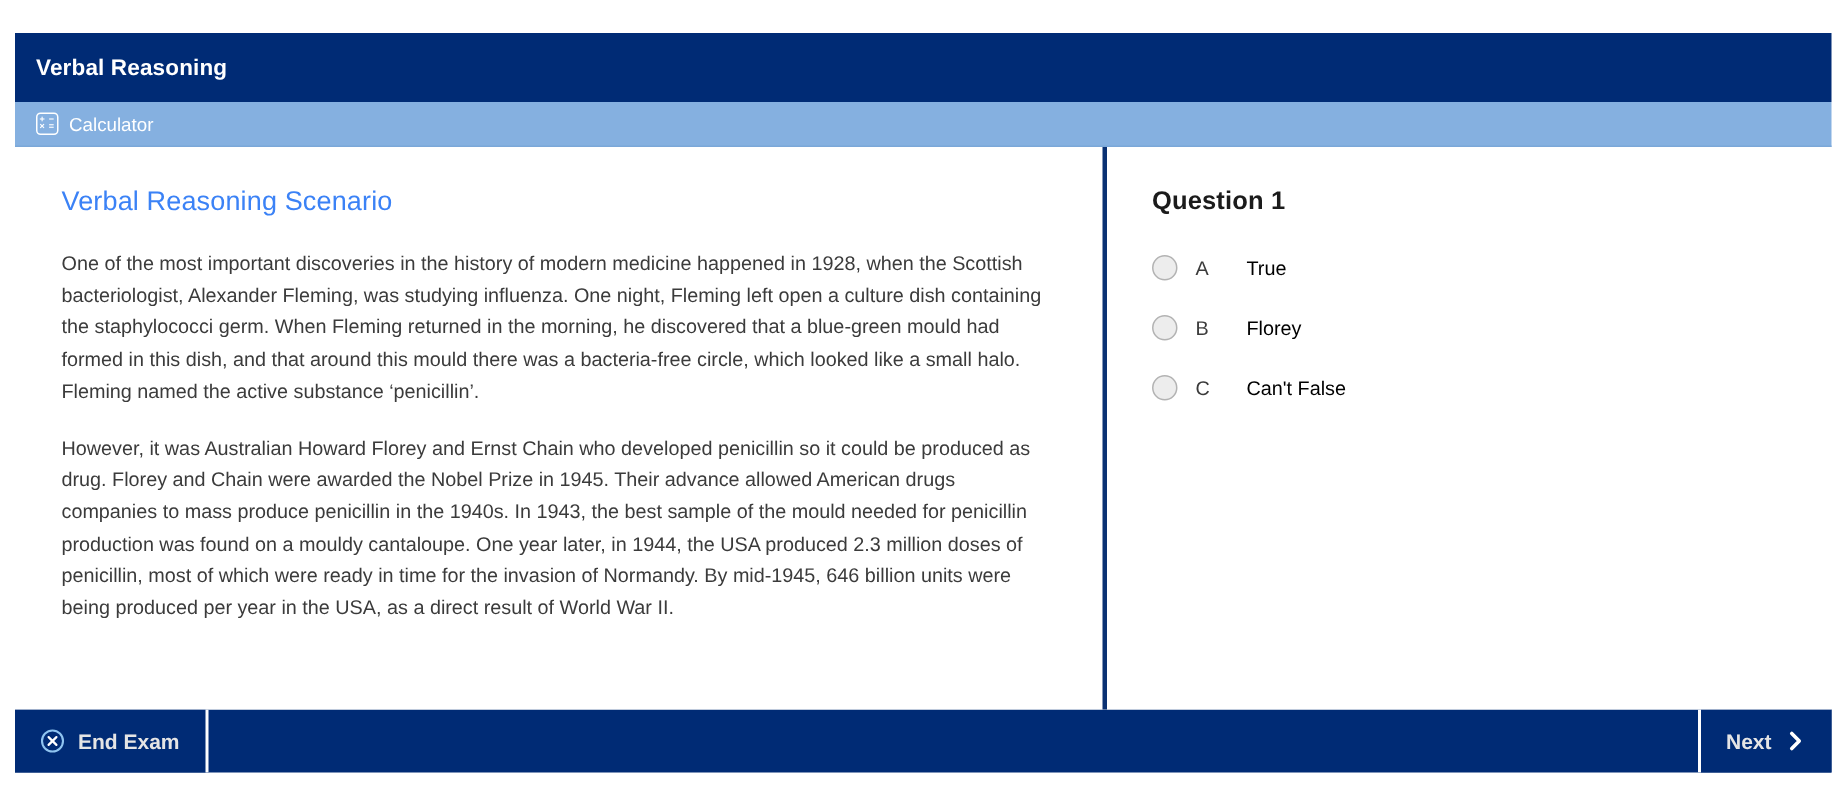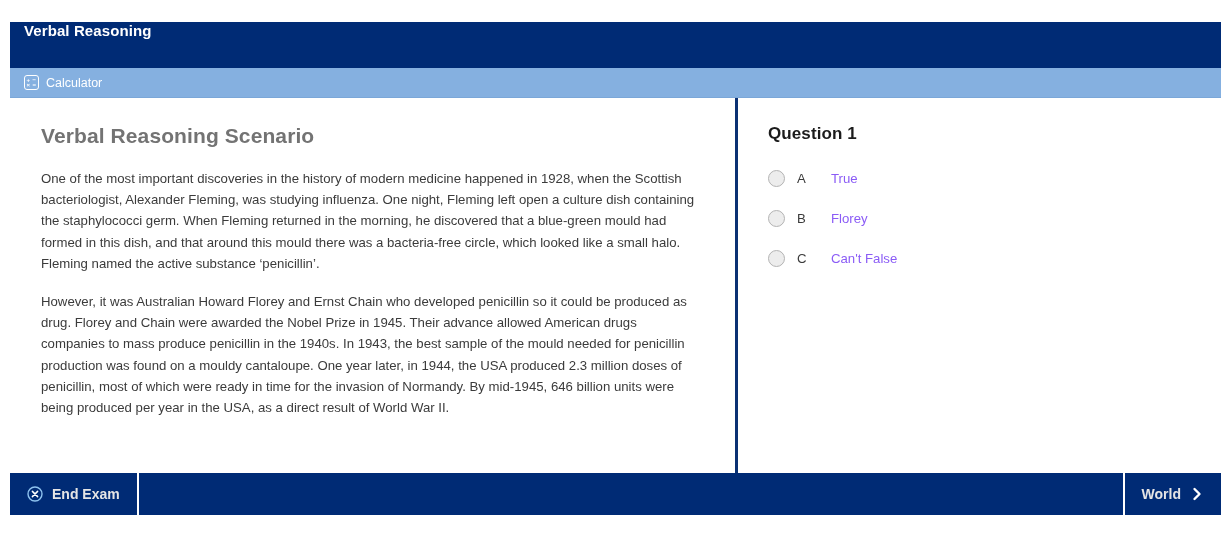--- a/index.html
+++ b/index.html
@@ -26,20 +26,21 @@
     display: flex;
     flex-direction: column;
     box-sizing: border-box;
   }
 
   
   .titlebar {
     height: 46px;
     background: #002b75;
     display: flex;
+    align-items: center;
     padding: 0 14px;
     flex: 0 0 auto;
   }
   .titlebar-title {
     color: #ffffff;
     font-size: 15px;
     font-weight: bold;
     letter-spacing: 0.1px;
   }
 
@@ -106,23 +107,23 @@
     margin-left: 0;
   }
   .pane-right {
     flex: 1 1 auto;
     box-sizing: border-box;
     padding: 26px 22px 10px 22px;
     overflow: hidden;
   }
 
   .section-heading {
-    font-size: 21px;
-    font-weight: bold;
-    color: #737373;
+    font-size: 18px;
+    font-weight: normal;
+    color: #3b82f6;
     margin: 0 0 20px 9px;
     letter-spacing: 0.1px;
   }
   .passage p {
     margin: 0 17px 17px 9px;
     font-size: 13.2px;
     line-height: 21.2px;
     color: #3b3b3b;
   }
   .passage p:last-child { margin-bottom: 0; }
@@ -160,21 +161,21 @@
     flex: 0 0 auto;
   }
   .option-letter {
     font-size: 13.2px;
     color: #3b3b3b;
     width: 34px;
     flex: 0 0 auto;
   }
   .option-text {
     font-size: 13.2px;
-    color: #8b5cf6;
+    color: #000000;
   }
 
   
   .footer {
     height: 42px;
     background: #002b75;
     display: flex;
     align-items: stretch;
     justify-content: space-between;
     flex: 0 0 auto;
@@ -264,20 +265,20 @@
   <div class="footer">
     <div class="footer-btn end-exam">
       <svg class="x-circle" viewBox="0 0 16 16">
         <circle cx="8" cy="8" r="7" fill="none" stroke="#8fc4f0" stroke-width="1.4"></circle>
         <path d="M5.4 5.4 L10.6 10.6 M10.6 5.4 L5.4 10.6" stroke="#ffffff" stroke-width="1.5" stroke-linecap="round"></path>
       </svg>
       <span>End Exam</span>
     </div>
 
     <div class="footer-btn next-btn">
-      <span>World</span>
+      <span>Next</span>
       <svg class="chev" viewBox="0 0 14 14">
         <path d="M4.5 2 L9.5 7 L4.5 12" fill="none" stroke="#ffffff" stroke-width="2.4" stroke-linecap="round" stroke-linejoin="round"></path>
       </svg>
     </div>
   </div>
 
 </div>
 
 </body></html>

